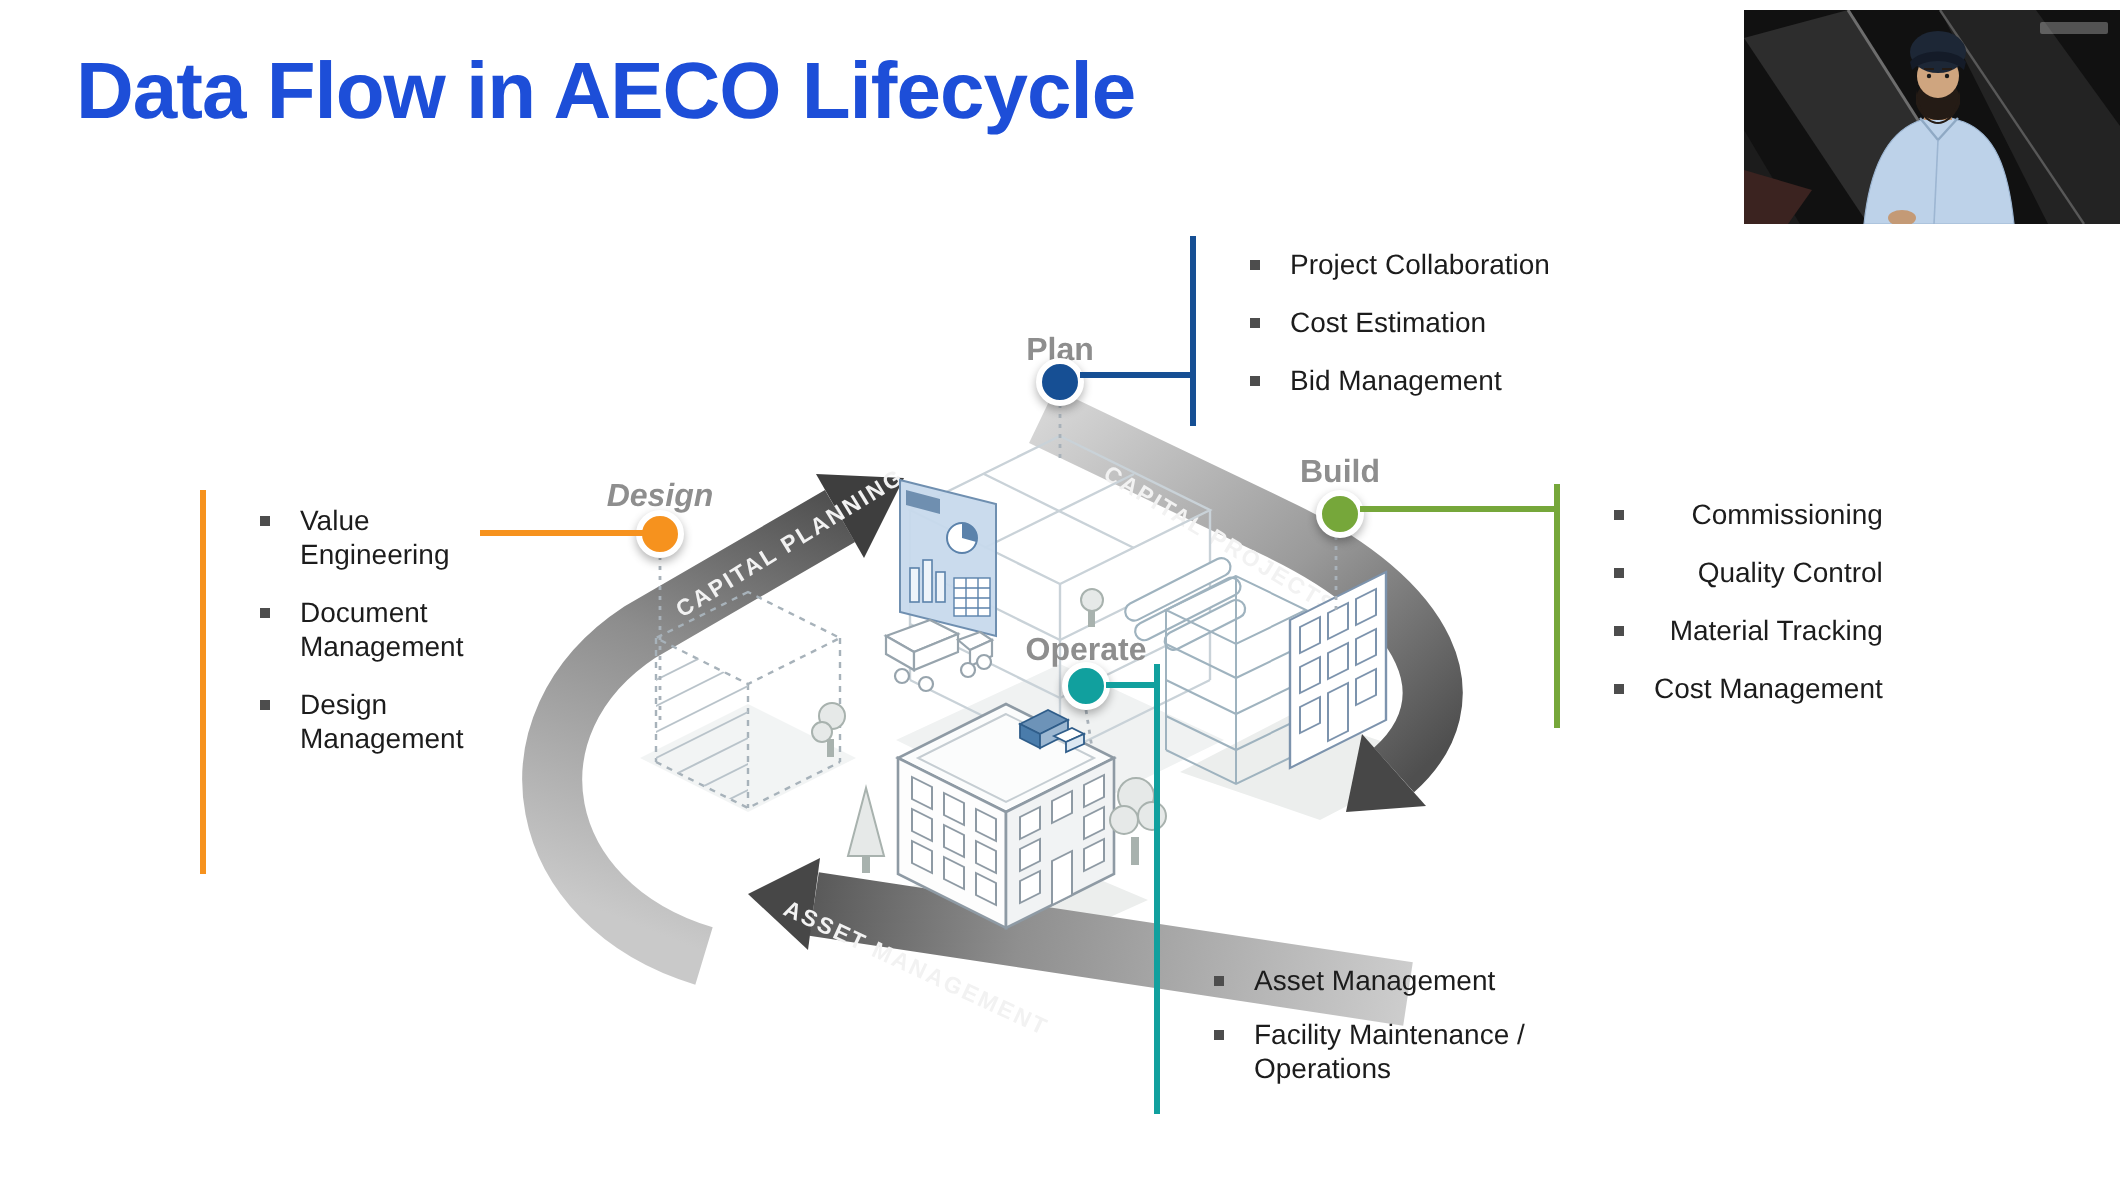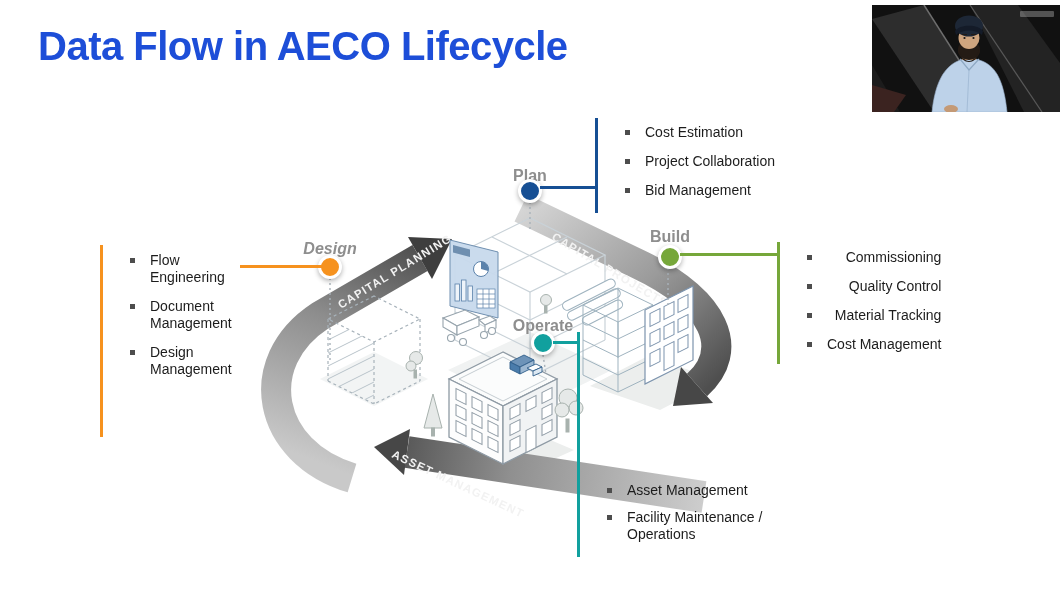--- a/index.html
+++ b/index.html
@@ -282,29 +282,29 @@
   <div class="phase-label" style="left:503px;top:317px;">Operate</div>
   <div class="dot dot-operate"></div>
 
   <div id="conn-design" class="conn"></div>
   <div id="conn-plan" class="conn"></div>
   <div id="conn-build" class="conn"></div>
   <div id="conn-operate" class="conn"></div>
 
   <div id="panel-plan" class="panel">
     <ul>
+      <li><span>Project Collaboration</span></li>
       <li><span>Cost Estimation</span></li>
-      <li><span>Project Collaboration</span></li>
       <li><span>Bid Management</span></li>
     </ul>
   </div>
 
   <div id="panel-design" class="panel">
     <ul>
-      <li><span>Flow Engineering</span></li>
+      <li><span>Value Engineering</span></li>
       <li><span>Document Management</span></li>
       <li><span>Design Management</span></li>
     </ul>
   </div>
 
   <div id="panel-build" class="panel">
     <ul>
       <li><span>Commissioning</span></li>
       <li><span>Quality Control</span></li>
       <li><span>Material Tracking</span></li>

